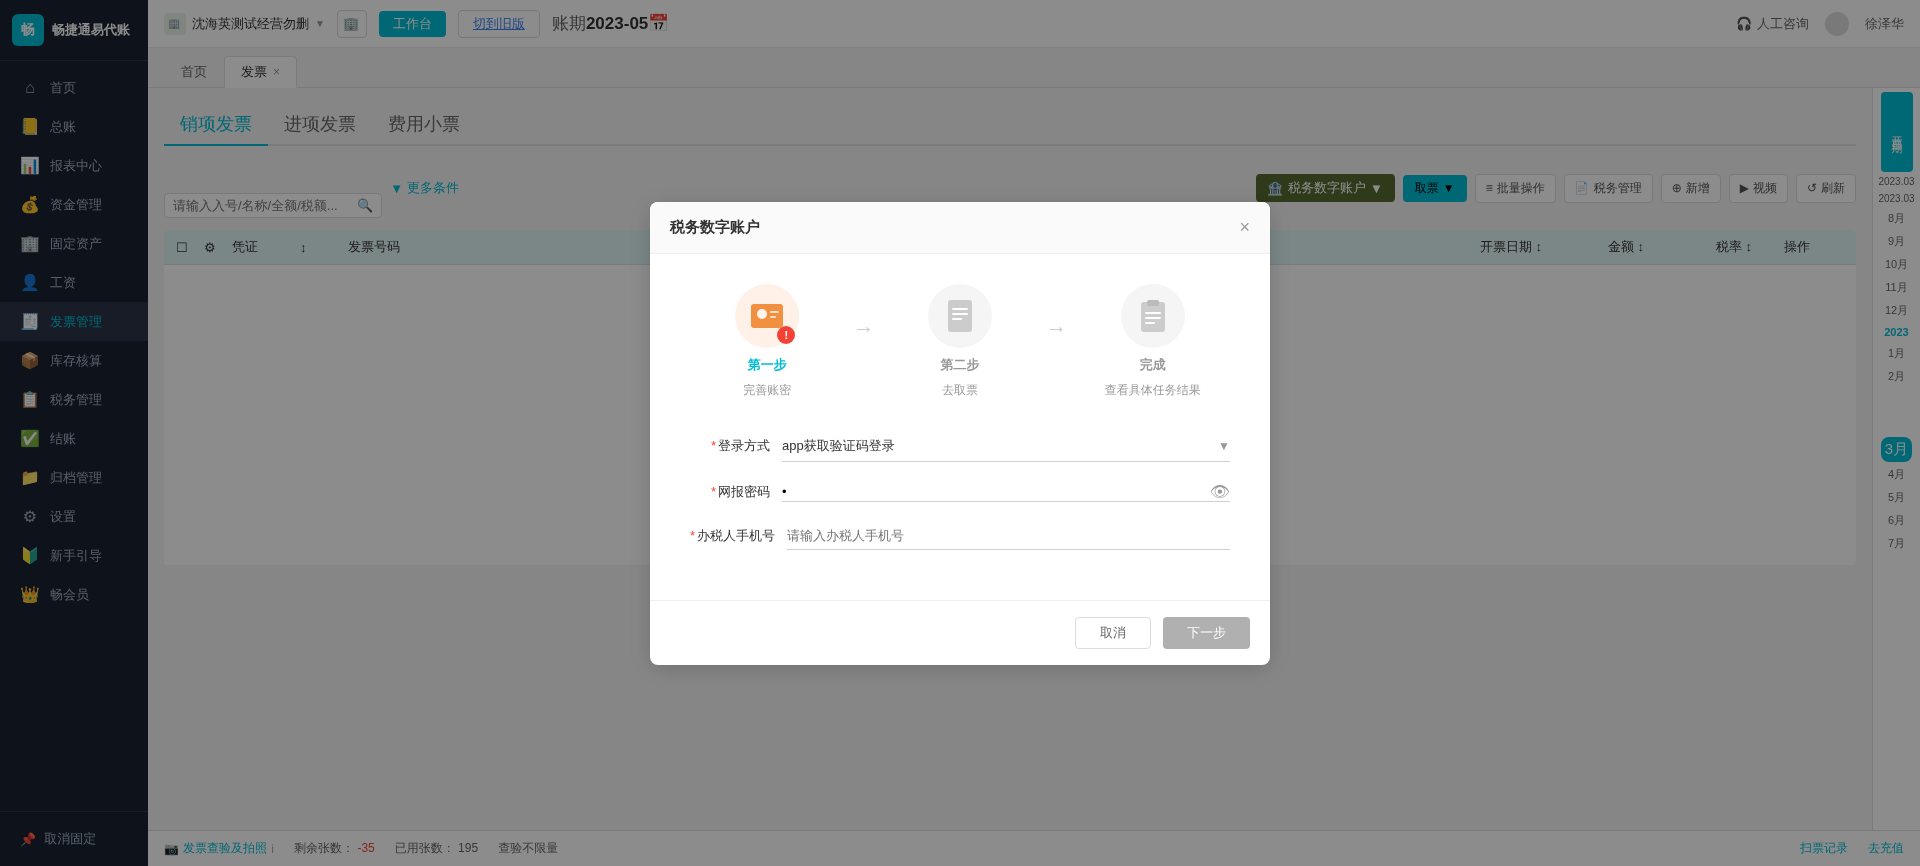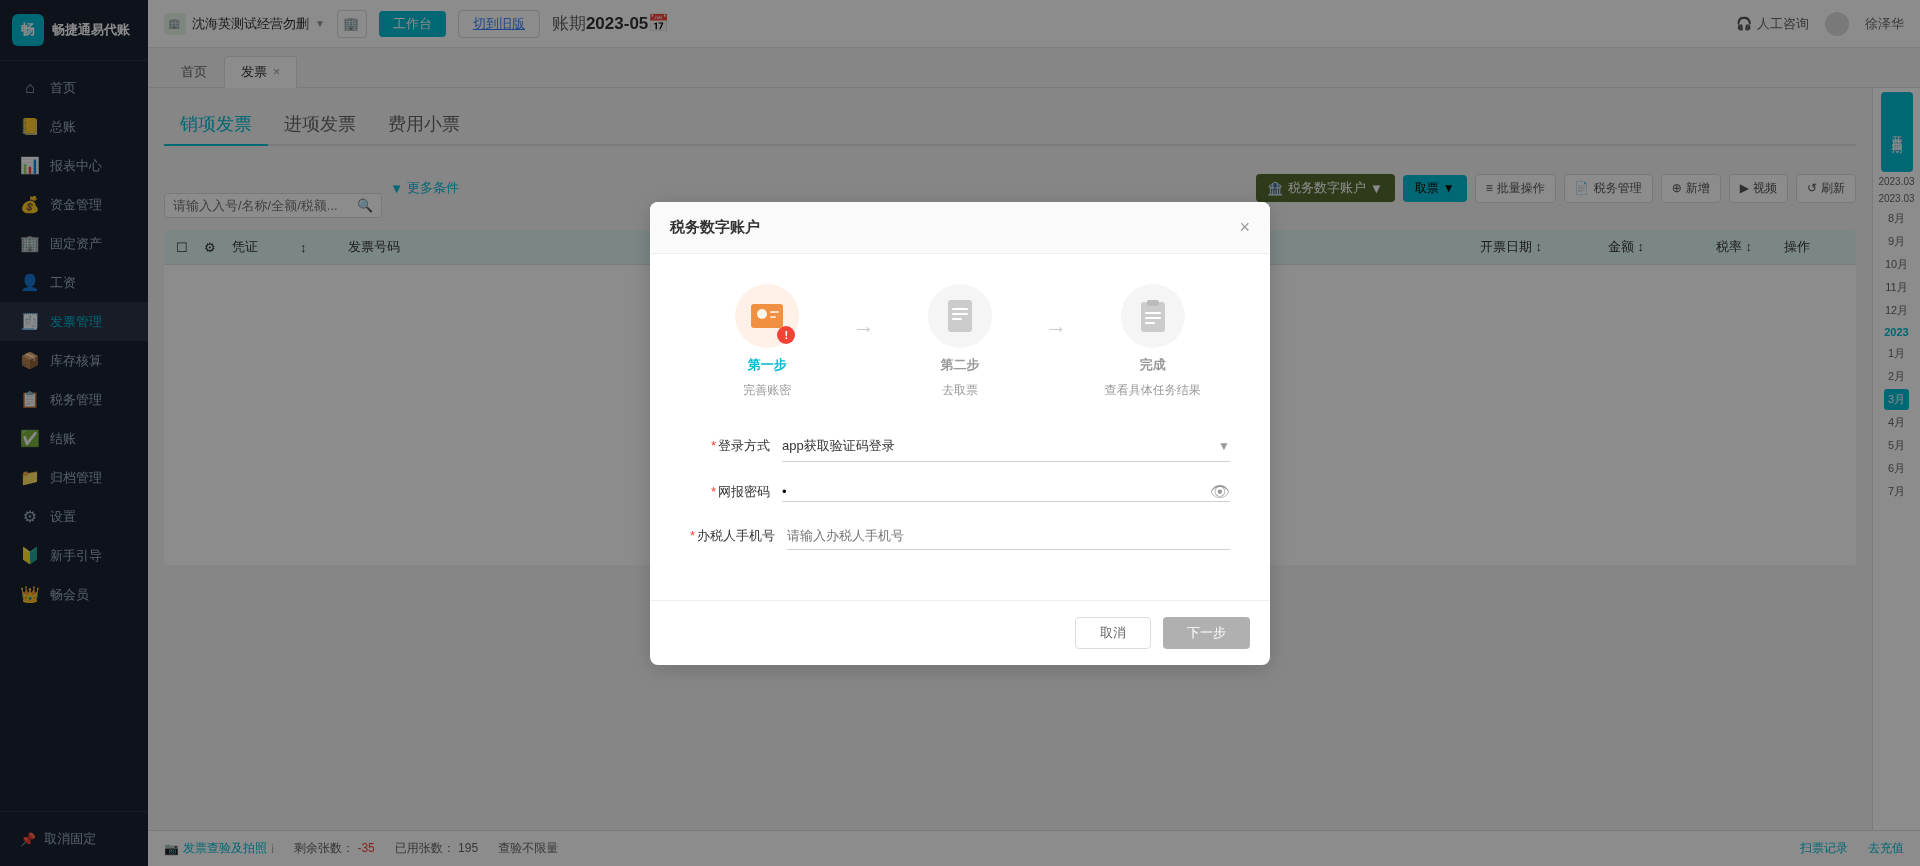--- a/index.html
+++ b/index.html
@@ -310,21 +310,21 @@
         <div style="font-size:10px;color:#666;padding:2px 0;text-align:center;width:100%;">2023.03</div>
         <div style="font-size:10px;color:#666;padding:2px 0;text-align:center;width:100%;">2023.03</div>
         <div style="font-size:11px;color:#666;padding:3px 0;cursor:pointer;text-align:left;">8月</div>
         <div style="font-size:11px;color:#666;padding:3px 0;cursor:pointer;text-align:center;">9月</div>
         <div style="font-size:11px;color:#666;padding:3px 0;cursor:pointer;text-align:center;">10月</div>
         <div style="font-size:11px;color:#666;padding:3px 0;cursor:pointer;text-align:center;">11月</div>
         <div style="font-size:11px;color:#666;padding:3px 0;cursor:pointer;text-align:center;">12月</div>
         <div style="font-size:11px;color:#00bcd4;font-weight:bold;padding:3px 0;text-align:center;">2023</div>
         <div style="font-size:11px;color:#666;padding:3px 0;cursor:pointer;text-align:center;">1月</div>
         <div style="font-size:11px;color:#666;padding:3px 0;cursor:pointer;text-align:center;">2月</div>
-        <div style="font-size:11px;color:#fff;background:#00bcd4;border-radius:3px;padding:3px 4px;cursor:pointer;text-align:center;">3月</div>
+        <div style="font-size:15px;color:#fff;background:#00bcd4;border-radius:8px;padding:3px 4px;cursor:pointer;text-align:center;margin-top:48px;">3月</div>
         <div style="font-size:11px;color:#666;padding:3px 0;cursor:pointer;text-align:center;">4月</div>
         <div style="font-size:11px;color:#666;padding:3px 0;cursor:pointer;text-align:center;">5月</div>
         <div style="font-size:11px;color:#666;padding:3px 0;cursor:pointer;text-align:center;">6月</div>
         <div style="font-size:11px;color:#666;padding:3px 0;cursor:pointer;text-align:center;">7月</div>
       </div>
     </div>
 
     <div class="bottom-bar">
       <span style="color:#00bcd4;cursor:pointer;display:flex;align-items:center;gap:4px;">
         <span>📷</span>

